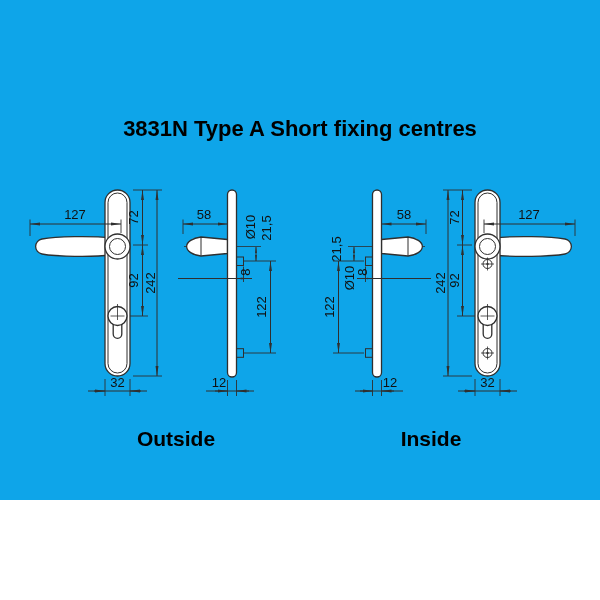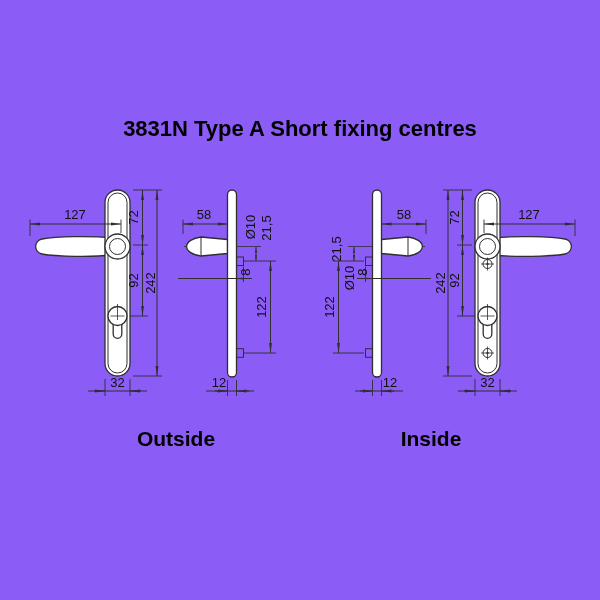--- a/index.html
+++ b/index.html
@@ -1,16 +1,16 @@
 <!DOCTYPE html>
 <html><head>
 <meta charset="utf-8">
 <style>
   html,body{margin:0;padding:0;background:#ffffff;}
-  .stage{width:600px;height:600px;position:relative;background:#8b5cf6;overflow:hidden;}
+  .stage{width:600px;height:500px;position:relative;background:#0ea5e9;overflow:hidden;}
   svg{display:block;}
   .obj{stroke:#2f2f2f;stroke-width:1.3;fill:#ffffff;stroke-linejoin:round;}
   .objthin{stroke:#2f2f2f;stroke-width:1;fill:none;}
   .dimline{stroke:#2f2f2f;stroke-width:1;fill:none;}
   .ext{stroke:#2f2f2f;stroke-width:0.9;fill:none;}
   .cl{stroke:#2f2f2f;stroke-width:0.8;fill:none;}
   .dim{font:13px "Liberation Sans", sans-serif;fill:#111111;}
   .title-text{font:bold 22px "Liberation Sans", sans-serif;fill:#000000;}
   .side-label{font:bold 21px "Liberation Sans", sans-serif;fill:#000000;}
   .mid{text-anchor:middle;}

